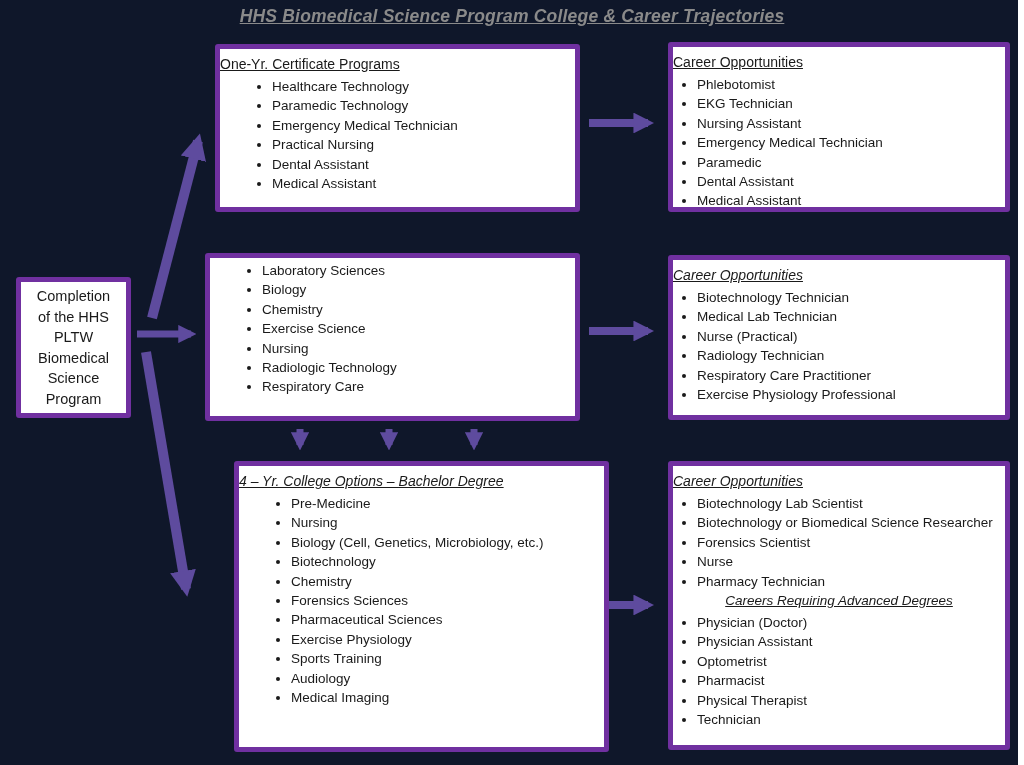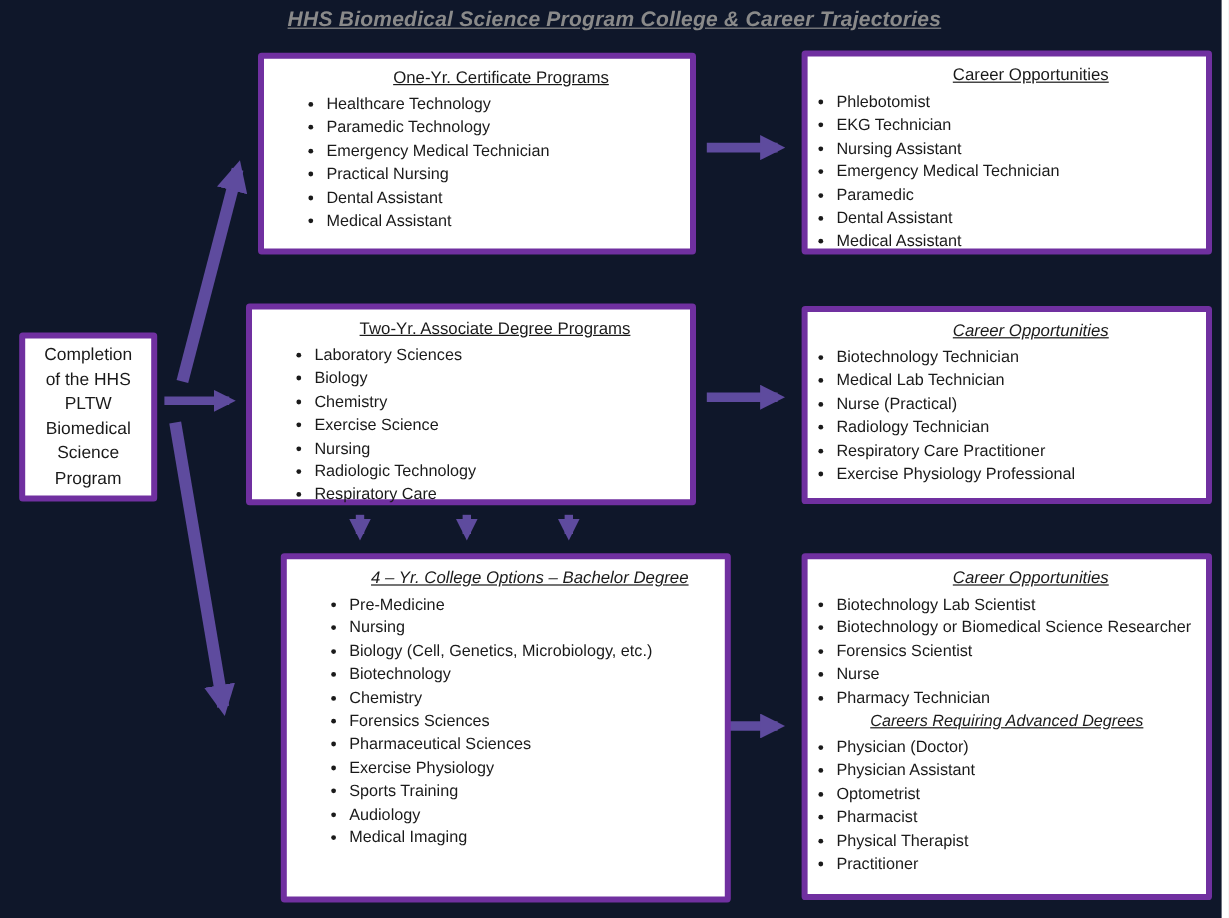--- a/index.html
+++ b/index.html
@@ -16,23 +16,22 @@
   .title{
     position:absolute;left:0;top:6px;width:1024px;text-align:center;
     font-size:17.5px;font-weight:bold;font-style:italic;text-decoration:underline;
     color:var(--title);letter-spacing:.2px;
   }
   .box{
     position:absolute;box-sizing:border-box;background:#ffffff;
     border:5px solid var(--border);border-radius:3px;
   }
   .hdr{
-    margin-top:6px;text-align:center;font-size:14px;text-decoration:underline;
+    margin-top:6px;text-align:left;font-size:14px;text-decoration:underline;
     line-height:19px;
-    padding-left:40px;
   }
   .italic{font-style:italic;}
   ul.bullets{
     margin:3px 0 0 0;padding:0 8px 0 52px;list-style:disc;
   }
   ul.bullets li{
     font-size:13.5px;line-height:19.4px;
   }
   .careers ul.bullets{padding-left:24px;}
   .subhdr{
@@ -110,21 +109,20 @@
         <li>EKG Technician</li>
         <li>Nursing Assistant</li>
         <li>Emergency Medical Technician</li>
         <li>Paramedic</li>
         <li>Dental Assistant</li>
         <li>Medical Assistant</li>
       </ul>
   </div>
 
   <div class="box box-assoc">
-    <div class="hdr">Two-Yr. Associate Degree Programs</div>
     <ul class="bullets">
         <li>Laboratory Sciences</li>
         <li>Biology</li>
         <li>Chemistry</li>
         <li>Exercise Science</li>
         <li>Nursing</li>
         <li>Radiologic Technology</li>
         <li>Respiratory Care</li>
       </ul>
   </div>
@@ -167,17 +165,17 @@
         <li>Nurse</li>
         <li>Pharmacy Technician</li>
       </ul>
     <div class="subhdr">Careers Requiring Advanced Degrees</div>
     <ul class="bullets">
         <li>Physician (Doctor)</li>
         <li>Physician Assistant</li>
         <li>Optometrist</li>
         <li>Pharmacist</li>
         <li>Physical Therapist</li>
-        <li>Practitioner</li>
+        <li>Technician</li>
       </ul>
   </div>
 
 </div>
 
 </body></html>

